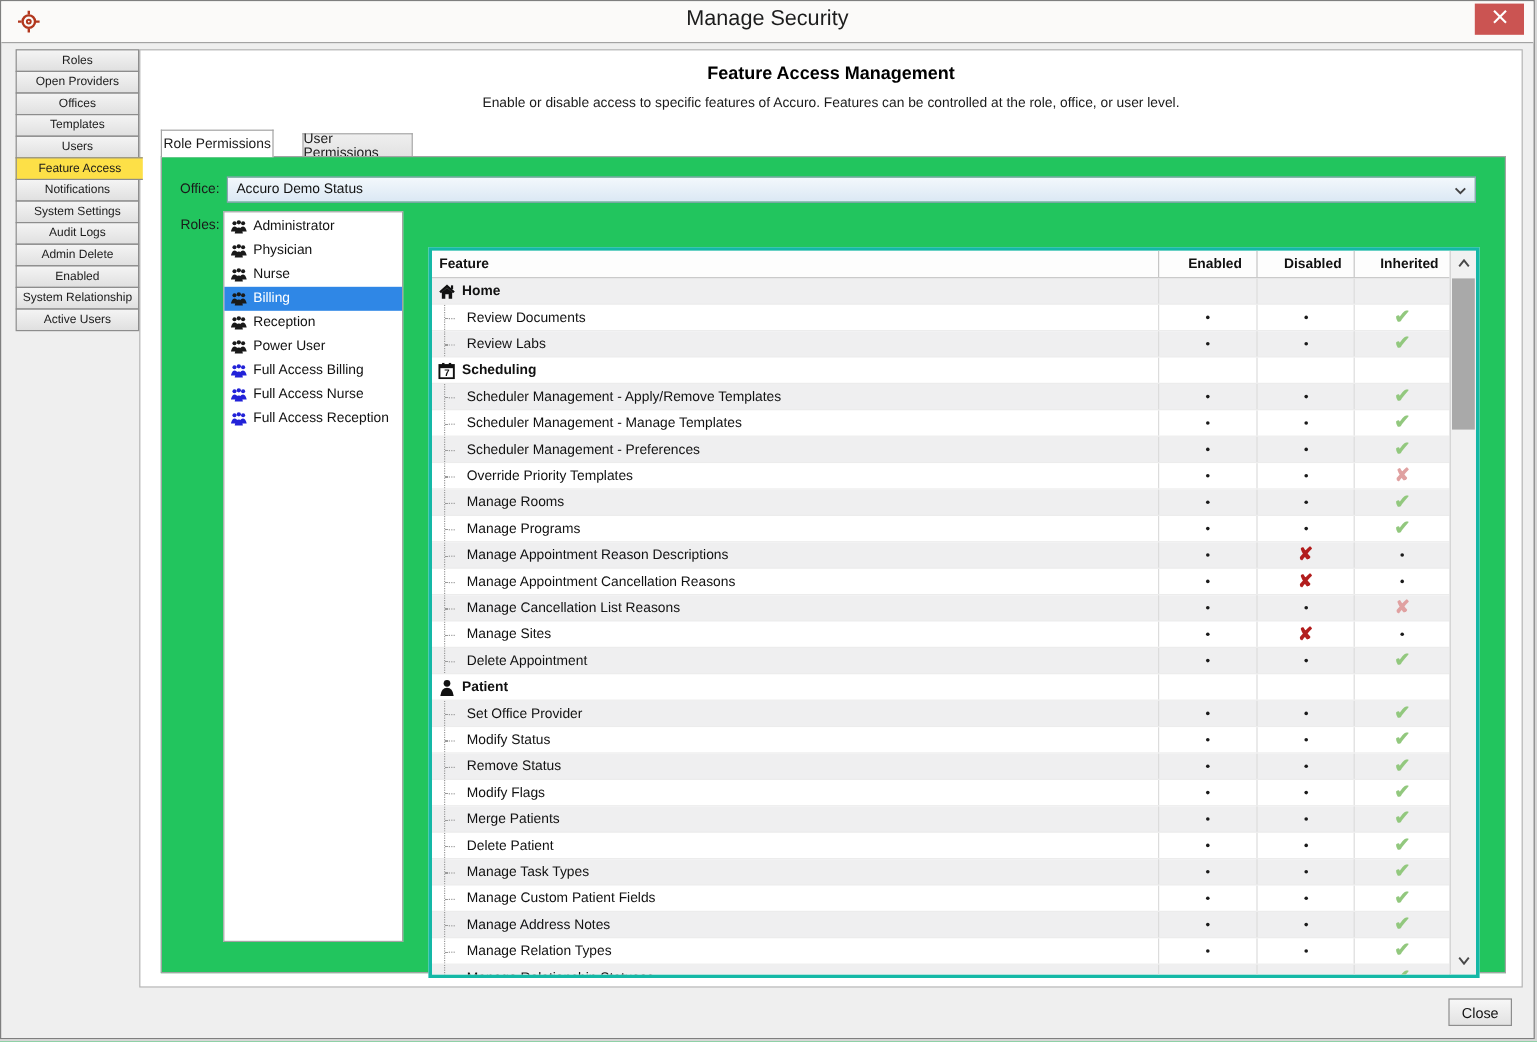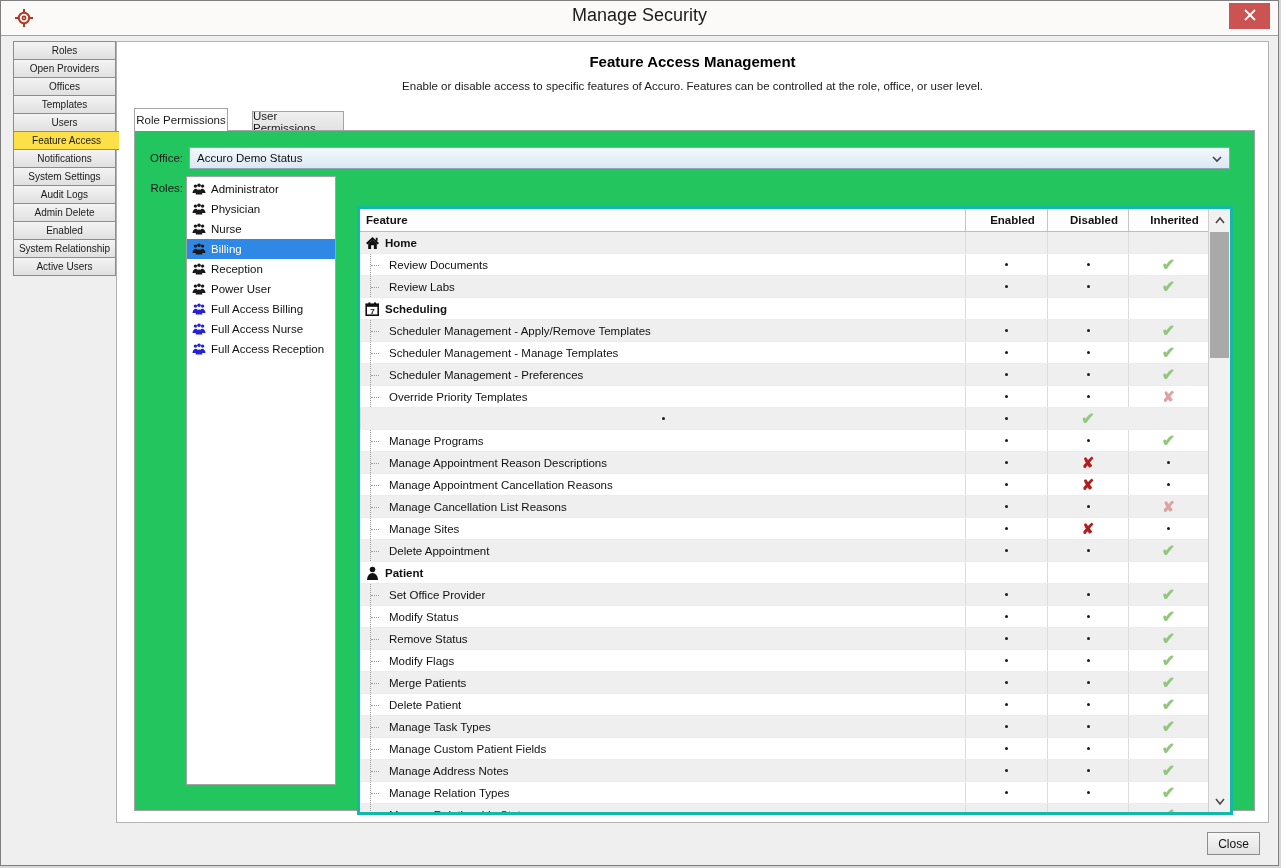--- a/index.html
+++ b/index.html
@@ -363,20 +363,24 @@
                 <span class="dot"></span>
               </div>
               <div class="fcell stat">
                 <span class="dot"></span>
               </div>
               <div class="fcell stat">
                 <span class="badm">✘</span>
               </div>
             </div>
             <div class="frow">
+              <div class="fcell">
+                <span class="conn"></span>
+                <span style="margin-left: 4px;">Manage Rooms</span>
+              </div>
               <div class="fcell stat">
                 <span class="dot"></span>
               </div>
               <div class="fcell stat">
                 <span class="dot"></span>
               </div>
               <div class="fcell stat">
                 <span class="ok">✔</span>
               </div>
             </div>

